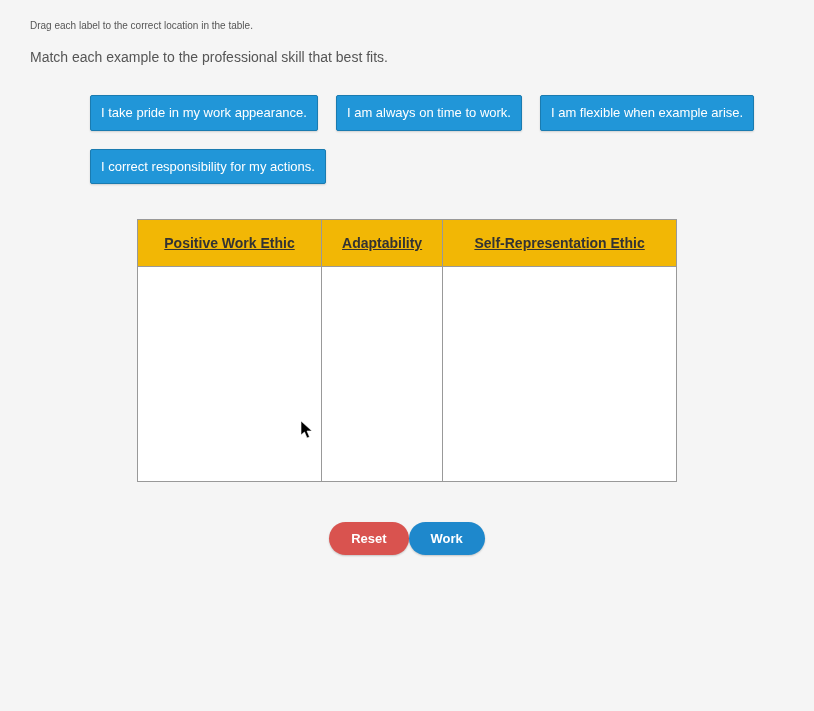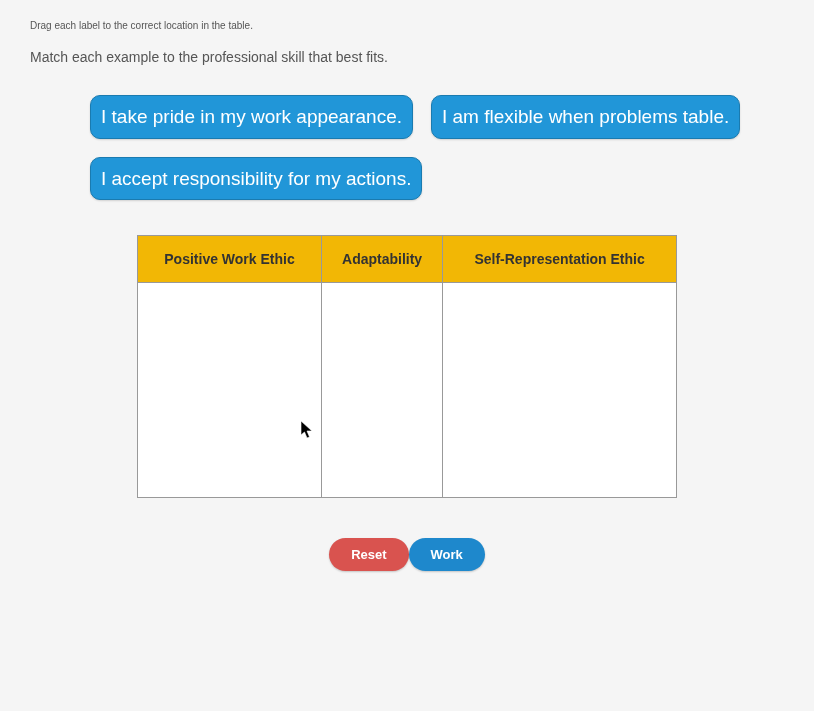--- a/index.html
+++ b/index.html
@@ -34,40 +34,41 @@
     .draggable-row {
       display: flex;
       gap: 18px;
       margin-bottom: 14px;
       flex-wrap: wrap;
     }
     .draggable-label {
       background: #2196d8;
       border: 1px solid #1a7bb0;
       color: #fff;
-      font-size: 19px;
+      font-size: 13px;
       text-align: center;
       padding: 8px 10px;
       min-width: 120px;
       cursor: move;
-      border-radius: 10px;
+      border-radius: 2px;
       line-height: 1.35;
       display: flex;
       align-items: center;
       justify-content: center;
       box-shadow: 0 1px 2px rgba(0,0,0,0.15);
     }
     .table-wrap {
       display: flex;
       justify-content: center;
       margin-bottom: 40px;
     }
     table.skills {
       border-collapse: collapse;
       width: 540px;
+      text-decoration: underline;
     }
     table.skills th {
       background: #f2b705;
       color: #333;
       font-weight: bold;
       font-size: 14px;
       padding: 14px 8px;
       border: 1px solid #999;
       text-align: center;
       vertical-align: middle;
@@ -111,22 +112,23 @@
   </style>
 </head>
 <body>
 
 <p class="instruction-1">Drag each label to the correct location in the table.</p>
 <p class="instruction-2">Match each example to the professional skill that best fits.</p>
 
 <div class="draggable-area">
   <div class="draggable-row">
     <div class="draggable-label">I take pride in my work appearance.</div>
-    <div class="draggable-label">I am flexible when problems table.</div>
-    <div class="draggable-label">I accept responsibility for my actions.</div>
+    <div class="draggable-label">I am always on time to work.</div>
+    <div class="draggable-label">I am flexible when example arise.</div>
+    <div class="draggable-label">I correct responsibility for my actions.</div>
   </div>
 </div>
 
 <div class="table-wrap">
   <table class="skills">
     <thead>
       <tr>
         <th>Positive Work Ethic</th>
         <th>Adaptability</th>
         <th>Self-Representation Ethic</th>

